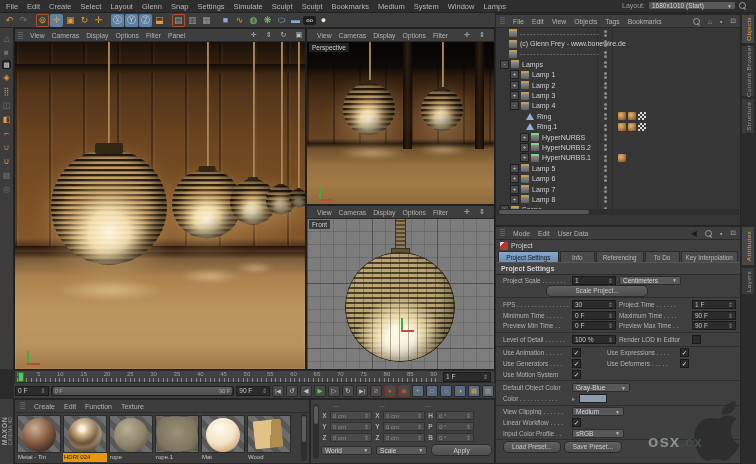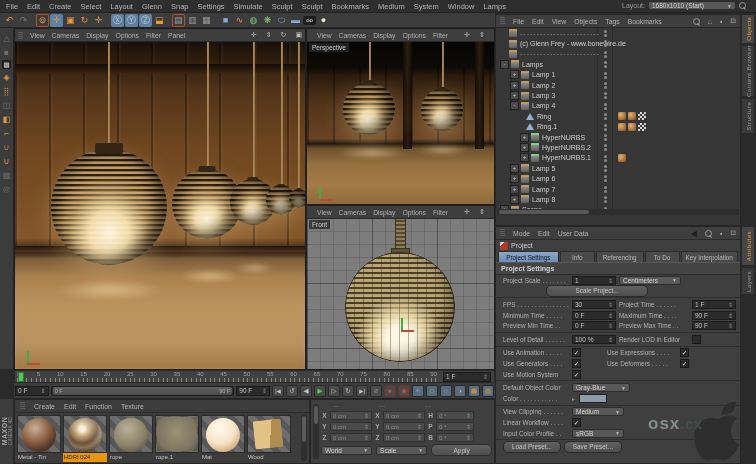--- a/index.html
+++ b/index.html
@@ -170,21 +170,21 @@
   .w70{width:66px;} .w74{width:70px;}
   .afield{width:44px;height:9px;}
   .chk{width:7px;height:7px;background:#2b2b2b;border:1px solid #191919;font-size:6.5px;line-height:7px;color:#ececec;text-align:center;box-sizing:content-box;}
   .hr{height:1px;background:#2e2e2e;margin:1px 0;}
   .pillbtn{height:10px;background:linear-gradient(180deg,#616161,#4d4d4d);border:1px solid #2a2a2a;border-radius:5px;color:#c8c8c8;font-size:6.4px;display:flex;align-items:center;justify-content:center;padding:0 8px;}
   .swatch{width:26px;height:7px;background:#8d9cac;border:1px solid #1f1f1f;}
   .rarr{font-size:6px;color:#8f8f8f;width:4px;}
   
   #wm{left:648px;top:402px;width:104px;height:60px;opacity:.9;}
   #wm svg{position:absolute;right:2px;top:0;}
-  #wm .wt{position:absolute;left:0px;top:12px;font-size:17px;font-weight:bold;color:#8e9696;letter-spacing:1px;}
+  #wm .wt{position:absolute;left:0px;top:30px;font-size:17px;font-weight:bold;color:#8e9696;letter-spacing:1px;}
   #wm .wt i{font-style:normal;color:#474f4f;font-size:14px;}
   .gripv{width:5px;height:8px;background:repeating-linear-gradient(180deg,#5e5e5e 0 1px,transparent 1px 2px);flex:0 0 auto;}
 </style>
 </head>
 <body>
 
 <div id="app">
 
   <div id="menubar" class="abs">
     <span class="m">File</span>

